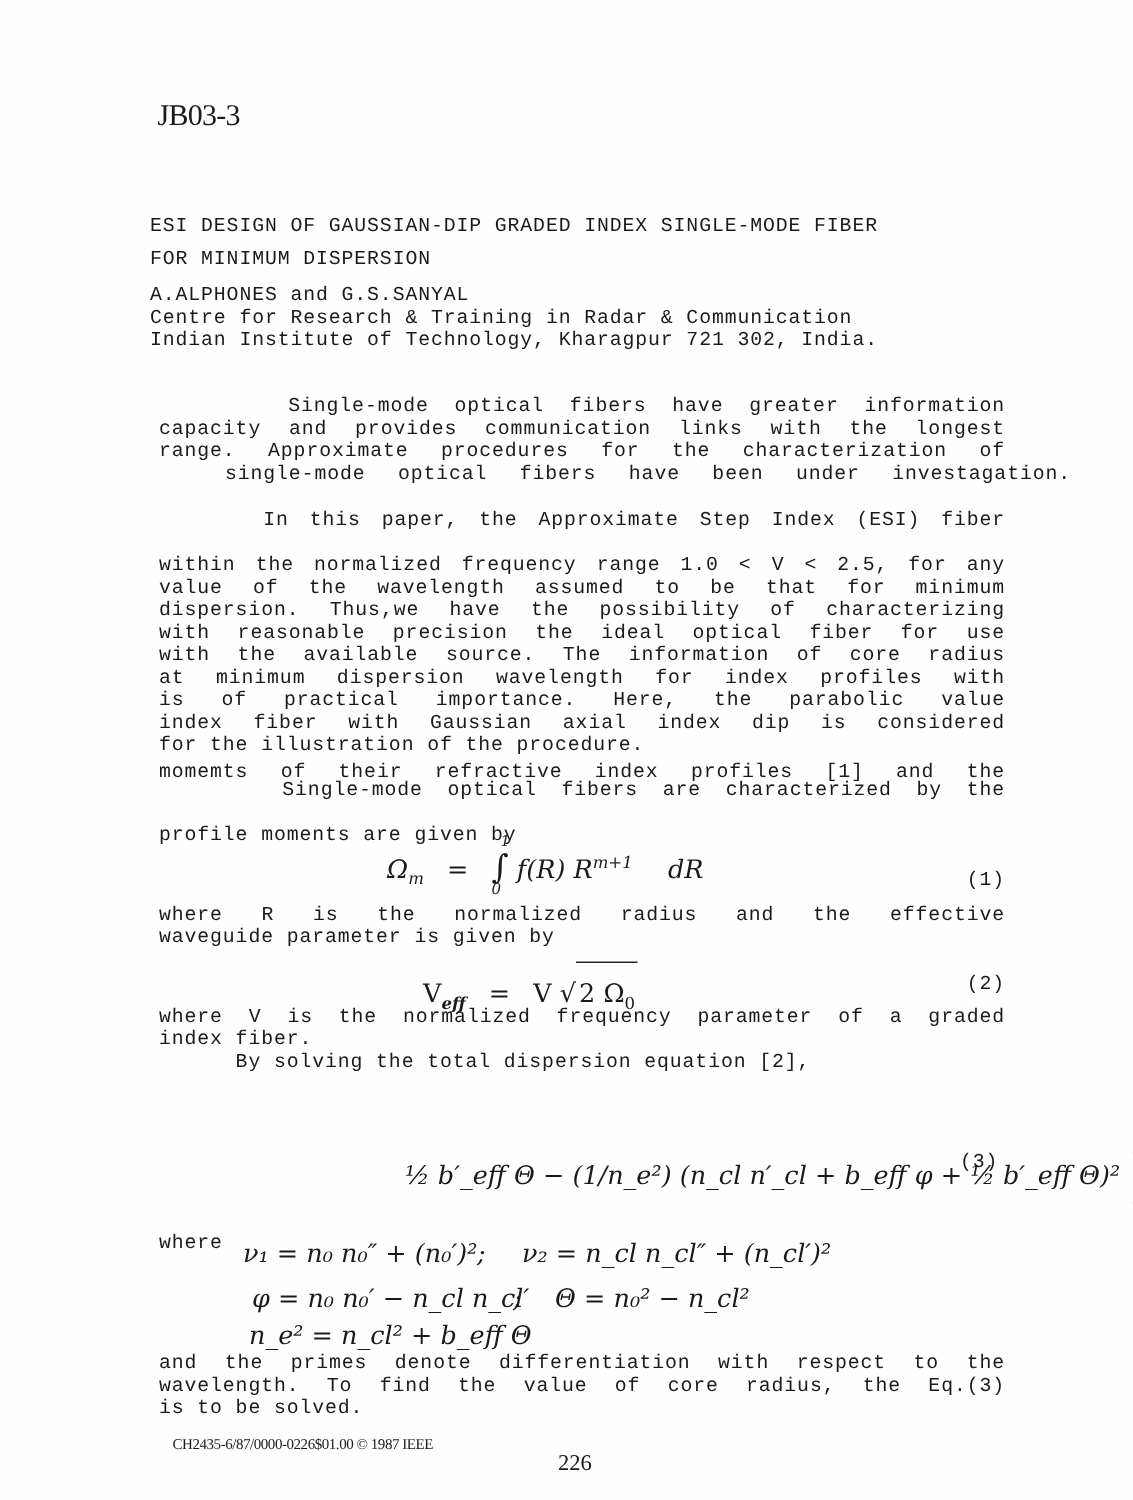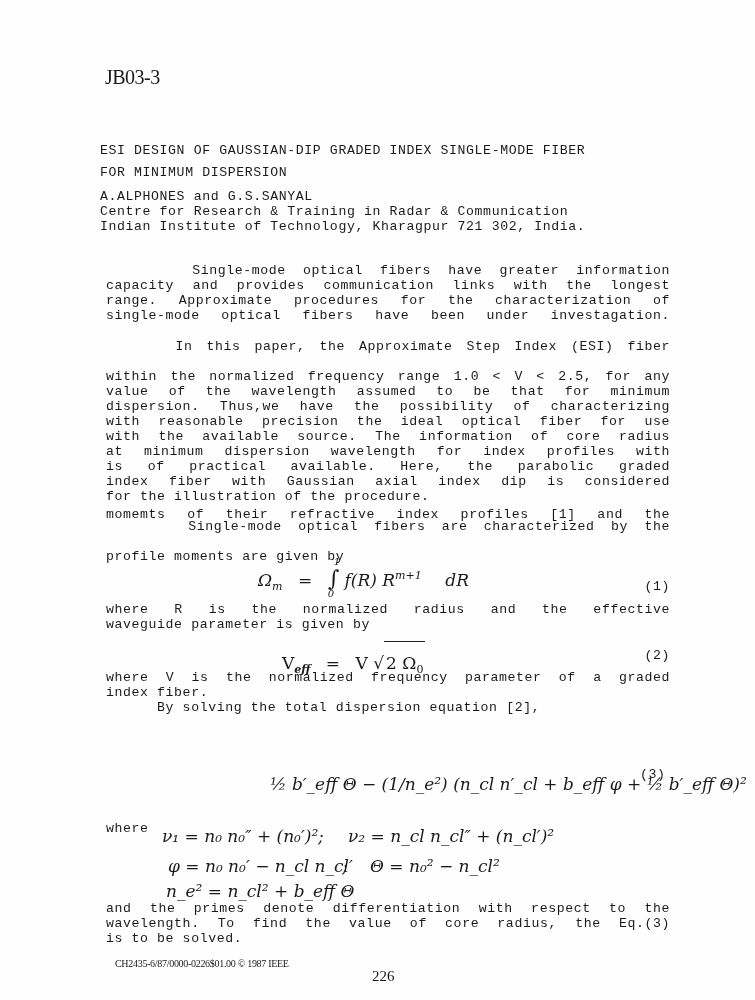--- a/index.html
+++ b/index.html
@@ -37,30 +37,30 @@
   <div class="title mono" style="top:143px;">ESI DESIGN OF GAUSSIAN-DIP GRADED INDEX SINGLE-MODE FIBER</div>
   <div class="title mono" style="top:149px;margin-top:16px;">FOR MINIMUM DISPERSION</div>
 
   <div class="title mono" style="top:189px;">A.ALPHONES and G.S.SANYAL</div>
   <div class="title mono" style="top:204px;">Centre for Research &amp; Training in Radar &amp; Communication</div>
   <div class="title mono" style="top:219px;">Indian Institute of Technology, Kharagpur 721 302, India.</div>
 
   <div class="just mono" style="top:263px;white-space:pre;">     Single-mode optical fibers have greater information</div>
   <div class="just mono" style="top:278px;">capacity and provides communication links with the longest</div>
   <div class="just mono" style="top:293px;">range. Approximate procedures for the characterization of</div>
-  <div class="just mono" style="top:308px;">single-mode optical fibers have been under investagation.</div>
+  <div class="just mono" style="top:308px;margin-left:44px;">single-mode optical fibers have been under investagation.</div>
 
   <div class="just mono" style="top:339px;white-space:pre;">     In this paper, the Approximate Step Index (ESI) fiber</div>
   <div class="just mono" style="top:369px;">within the normalized frequency range 1.0 &lt; V &lt; 2.5, for any</div>
   <div class="just mono" style="top:384px;">value of the wavelength assumed to be that for minimum</div>
   <div class="just mono" style="top:399px;">dispersion. Thus,we have the possibility of characterizing</div>
   <div class="just mono" style="top:414px;">with reasonable precision the ideal optical fiber for use</div>
   <div class="just mono" style="top:429px;">with the available source. The information of core radius</div>
   <div class="just mono" style="top:444px;">at minimum dispersion wavelength for index profiles with</div>
-  <div class="just mono" style="top:459px;">is of practical available. Here, the parabolic graded</div>
+  <div class="just mono" style="top:459px;">is of practical importance. Here, the parabolic value</div>
   <div class="just mono" style="top:474px;">index fiber with Gaussian axial index dip is considered</div>
   <div class="just mono last" style="top:489px;">for the illustration of the procedure.</div>
 
   <div class="just mono" style="top:519px;white-space:pre;">     Single-mode optical fibers are characterized by the</div>
   <div class="just mono" style="top:507px;">momemts of their refractive index profiles [1] and the</div>
   <div class="just mono last" style="top:549px;">profile moments are given by</div>
 
   <div class="eqn hand" style="left:258px;top:566px;">
     <span>Ω</span><sub>m</sub>
     <span style="margin:0 10px;">=</span>

